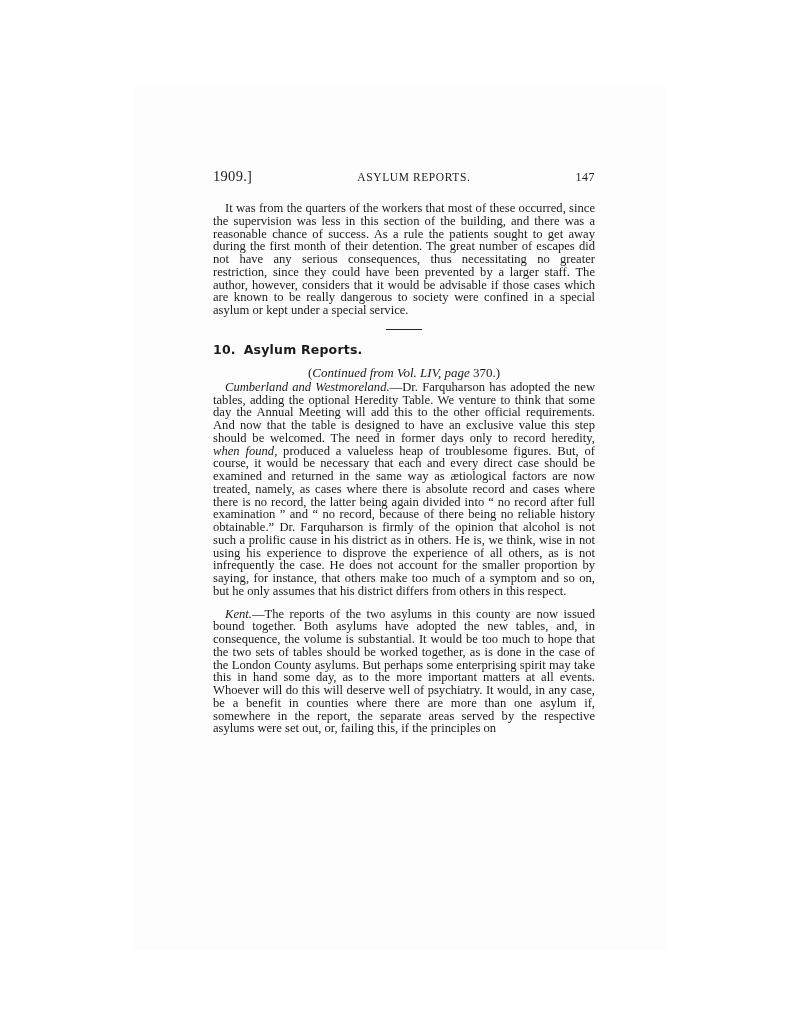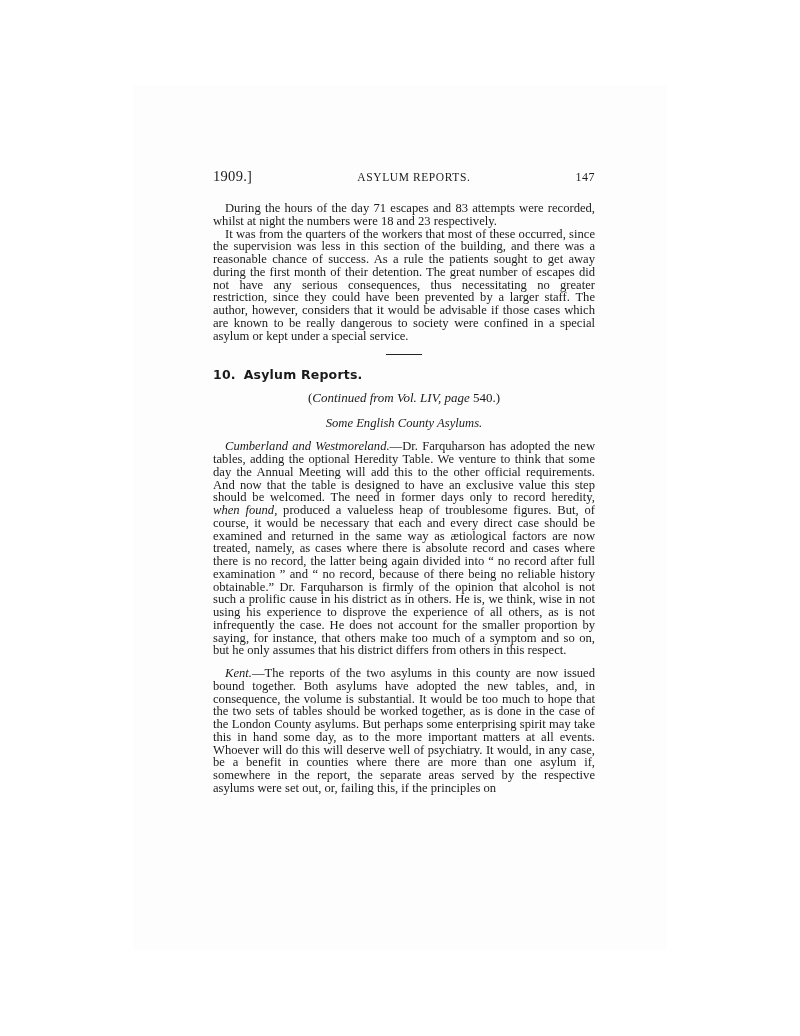--- a/index.html
+++ b/index.html
@@ -94,32 +94,30 @@
 <div class="page"></div>
 
 <div class="column">
 
   <div class="running-head">
     <span class="year">1909.]</span>
     <span class="title">ASYLUM REPORTS.</span>
     <span class="folio">147</span>
   </div>
 
-  <p>During the hours of the day 71 escapes and 83 attempts were recorded, whilst at night the numbers were 18 and 23 respectively.</p>
   <p>It was from the quarters of the workers that most of these occurred, since the supervision was less in this section of the building, and there was a reasonable chance of success.  As a rule the patients sought to get away during the first month of their detention.  The great number of escapes did not have any serious consequences, thus necessitating no greater restriction, since they could have been prevented by a larger staff.  The author, however, considers that it would be advisable if those cases which are known to be really dangerous to society were confined in a special asylum or kept under a special service.</p>
 
   <div class="rule"></div>
 
   <div class="section-heading">
     <span class="num">10.</span><span>Asylum Reports.</span>
   </div>
 
-  <div class="continued"><span>(</span><i>Continued from Vol. LIV, page</i><span> 540.)</span></div>
+  <div class="continued"><span>(</span><i>Continued from Vol. LIV, page</i><span> 370.)</span></div>
 
-  <div class="subheading">Some English County Asylums.</div>
 
   <p><i>Cumberland and Westmoreland.</i><span>—Dr. Farquharson has adopted the new tables, adding the optional Heredity Table.  We venture to think that some day the Annual Meeting will add this to the other official requirements.  And now that the table is designed to have an exclusive value this step should be welcomed.  The need in former days only to record heredity, </span><i>when found</i><span>, produced a valueless heap of troublesome figures.  But, of course, it would be necessary that each and every direct case should be examined and returned in the same way as ætiological factors are now treated, namely, as cases where there is absolute record and cases where there is no record, the latter being again divided into “ no record after full examination ” and “ no record, because of there being no reliable history obtainable.”  Dr. Farquharson is firmly of the opinion that alcohol is not such a prolific cause in his district as in others.  He is, we think, wise in not using his experience to disprove the experience of all others, as is not infrequently the case. He does not account for the smaller proportion by saying, for instance, that others make too much of a symptom and so on, but he only assumes that his district differs from others in this respect.</span></p>
 
   <div class="block-gap"></div>
 
   <p><i>Kent.</i><span>—The reports of the two asylums in this county are now issued bound together.  Both asylums have adopted the new tables, and, in consequence, the volume is substantial.  It would be too much to hope that the two sets of tables should be worked together, as is done in the case of the London County asylums.  But perhaps some enterprising spirit may take this in hand some day, as to the more important matters at all events.  Whoever will do this will deserve well of psychiatry.  It would, in any case, be a benefit in counties where there are more than one asylum if, somewhere in the report, the separate areas served by the respective asylums were set out, or, failing this, if the principles on</span></p>
 
 </div>
 
 </body></html>

